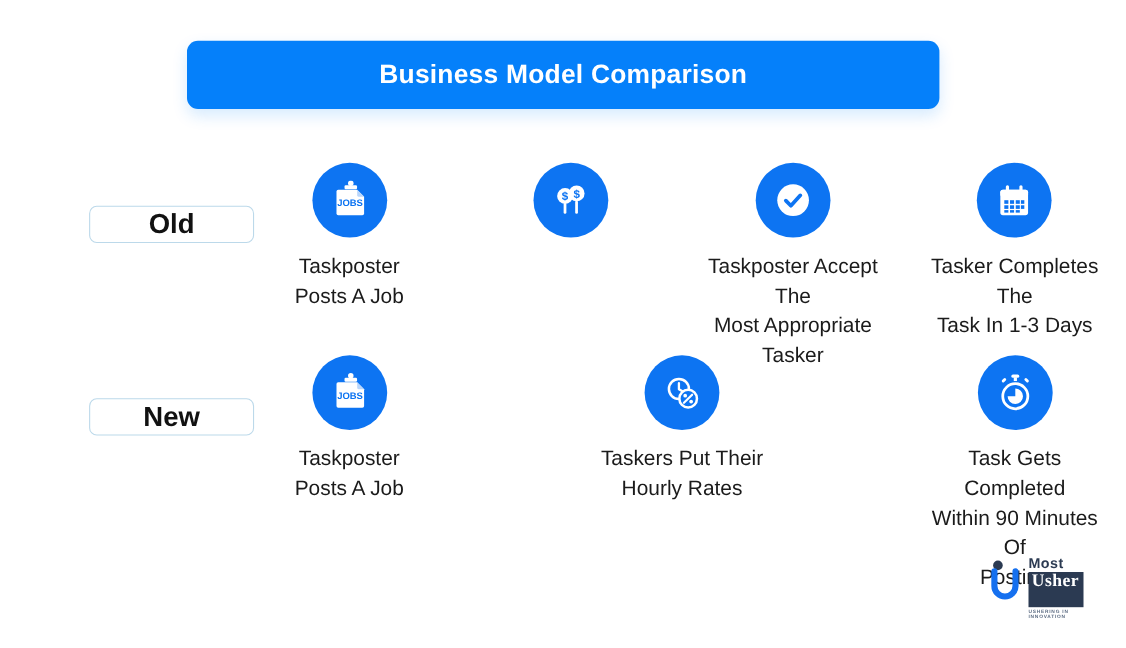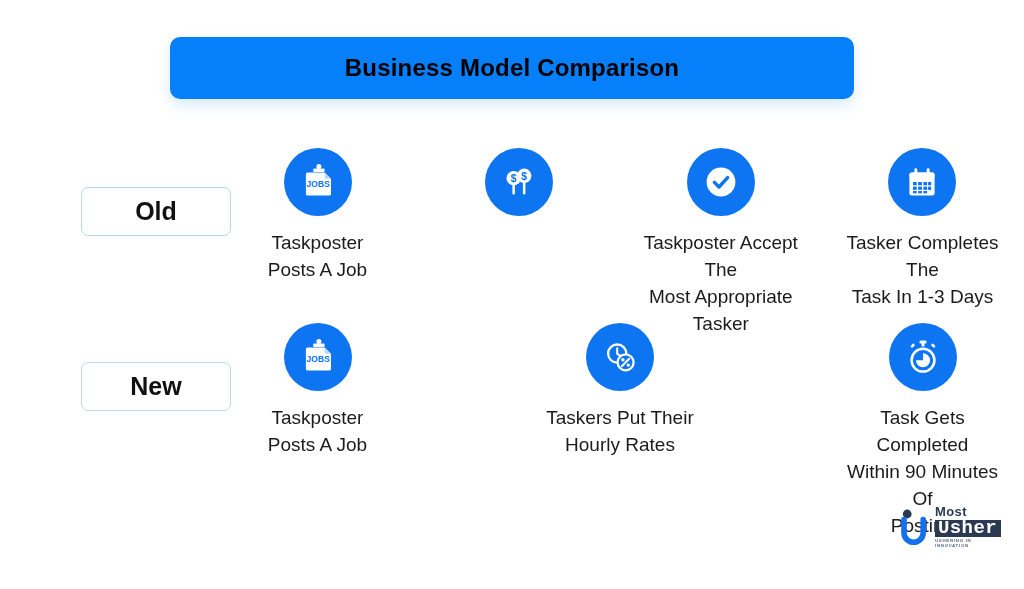--- a/index.html
+++ b/index.html
@@ -23,32 +23,32 @@
     width: 684px;
     height: 62px;
     background: #0580fa;
     border-radius: 10px;
     box-shadow: 0 6px 14px rgba(5,128,250,0.16);
     display: flex;
     align-items: center;
     justify-content: center;
   }
   .header-title {
-    color: #000000;
+    color: #ffffff;
     font-size: 24px;
     font-weight: bold;
     letter-spacing: 0.2px;
     font-family: "Liberation Sans", sans-serif;
   }
 
   
   .row-label {
     position: absolute;
     width: 150px;
-    height: 49px;
+    height: 34px;
     background: #ffffff;
     border: 1.3px solid #bcd9ea;
     border-radius: 7px;
     display: flex;
     align-items: center;
     justify-content: center;
     box-sizing: border-box;
   }
   .row-label-text {
     font-size: 25px;
@@ -123,27 +123,27 @@
     font-weight: bold;
     color: #2b3a52;
     letter-spacing: 0.4px;
     line-height: 14px;
     font-family: "Liberation Sans", sans-serif;
   }
   .logo-usher {
     margin-top: 1px;
     background: #2b3a52;
     color: #ffffff;
-    font-size: 19px;
+    font-size: 16px;
     font-weight: bold;
     letter-spacing: 0.4px;
     line-height: 15px;
-    padding: 1px 4px 1px 3px;
+    padding: 1px 4px 16px 3px;
     display: inline-block;
-    font-family: Liberation Mono, monospace;
+    font-family: Liberation Serif, serif;
   }
   .logo-tagline {
     margin-top: 1px;
     font-size: 4.4px;
     letter-spacing: 0.7px;
     color: #5b6b82;
     font-weight: bold;
     font-family: "Liberation Sans", sans-serif;
   }
 </style>

